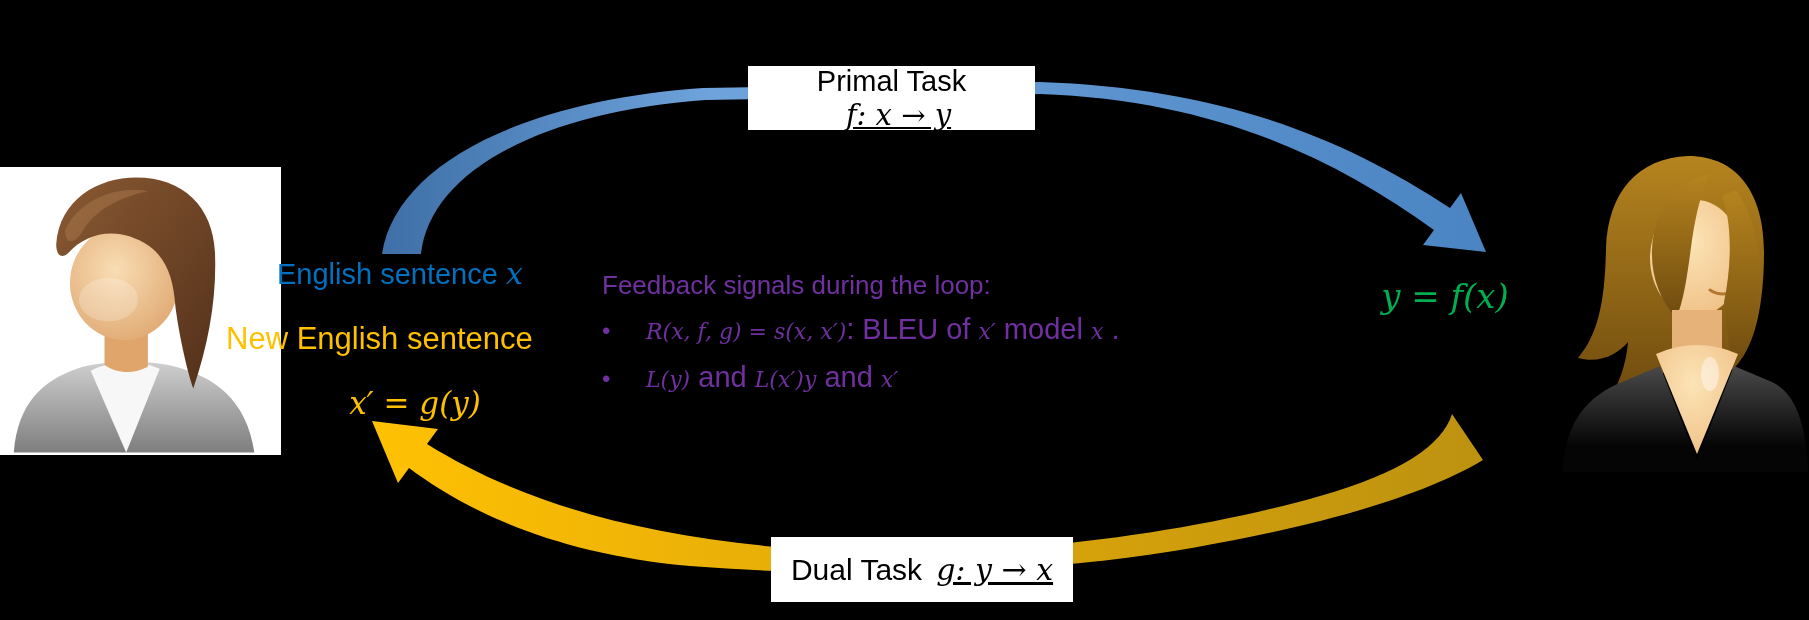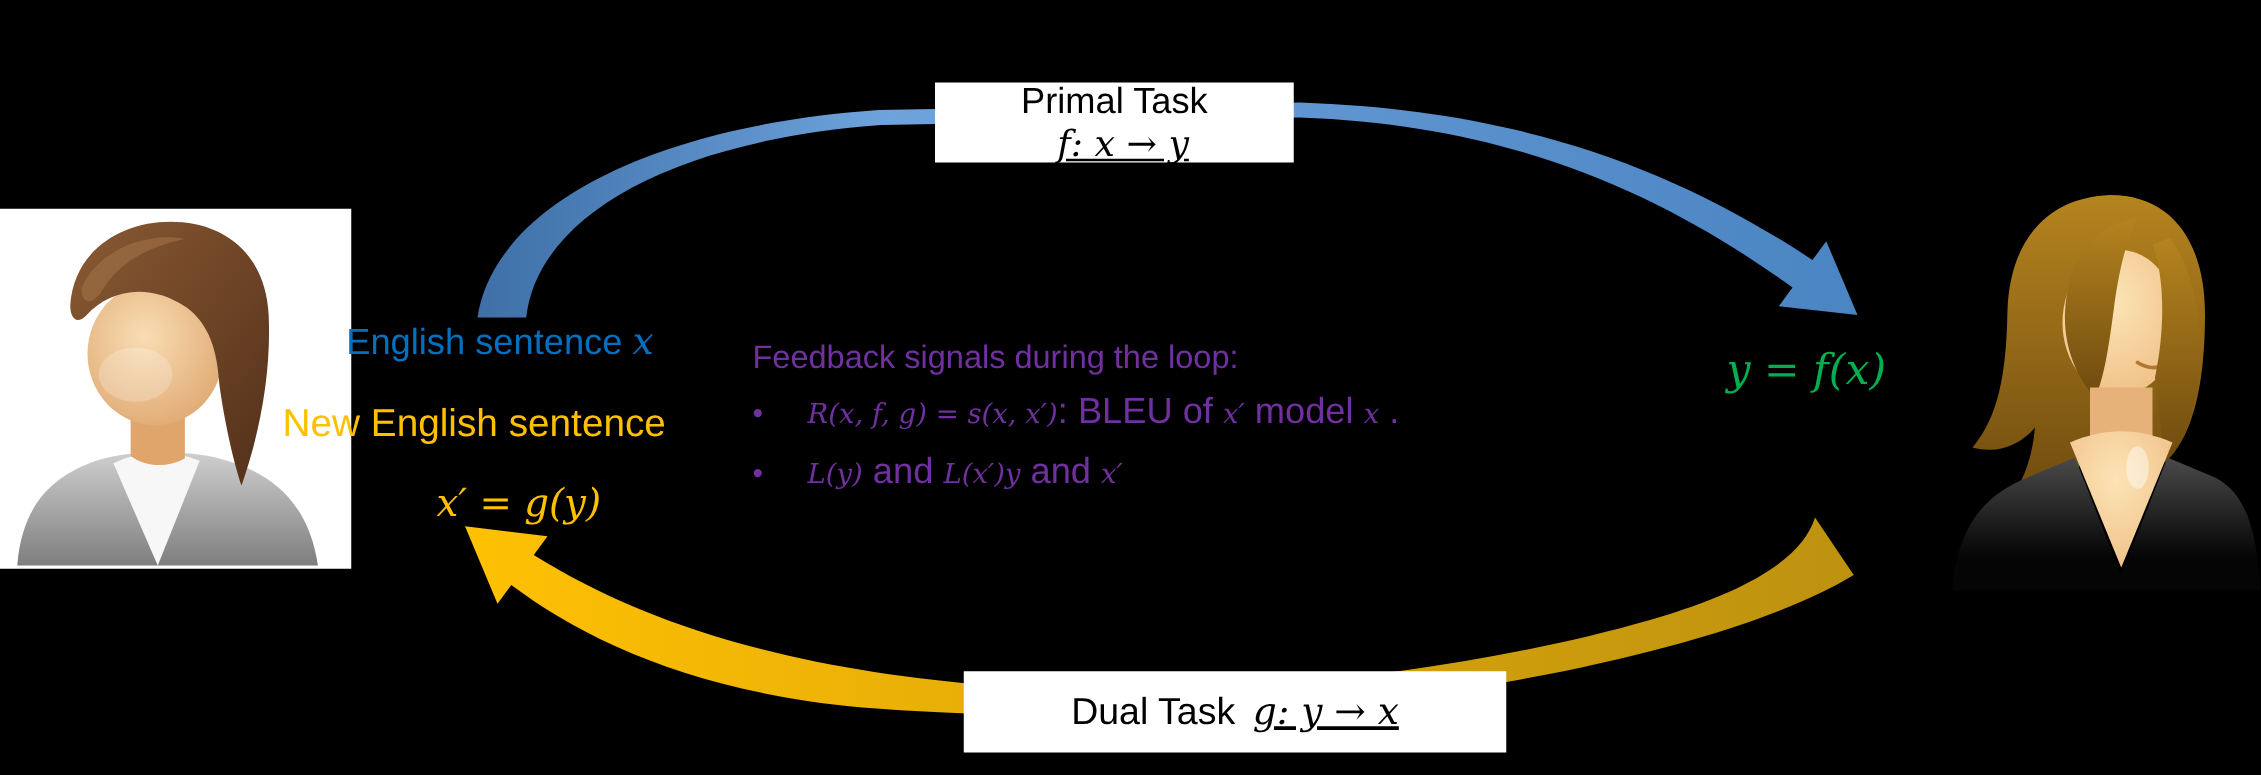--- a/index.html
+++ b/index.html
@@ -9,21 +9,21 @@
 
   
   #english-photo{position:absolute;left:0;top:167px;width:281px;height:288px;background:#fff;z-index:2;}
   #english-photo svg{display:block;width:100%;height:100%;}
   #chinese-avatar{position:absolute;left:1560px;top:152px;width:249px;height:320px;z-index:2;}
 
   
   .task-box{position:absolute;background:#fff;color:#000;display:flex;align-items:center;
             justify-content:center;z-index:3;white-space:nowrap;}
   #primal-box{left:748px;top:66px;width:287px;height:64px;font-size:29px;flex-direction:column;}
-  #dual-box{left:771px;top:537px;width:434px;height:65px;font-size:30px;justify-content:center;}
+  #dual-box{left:771px;top:537px;width:302px;height:65px;font-size:30px;justify-content:center;}
   .task-box .math{margin-left:14px;text-decoration:underline;}
 
   .math{font-family:"DejaVu Serif",serif;font-style:italic;}
 
   
   .lbl{position:absolute;z-index:3;white-space:nowrap;}
   #english-label{left:277px;top:256px;color:#0070c0;font-size:29px;}
   #english-label .math{font-size:30px;}
   #new-english-label{left:226px;top:321px;color:#ffc000;font-size:31px;}
   #new-english-math{left:300px;top:364px;width:230px;text-align:center;color:#ffc000;

